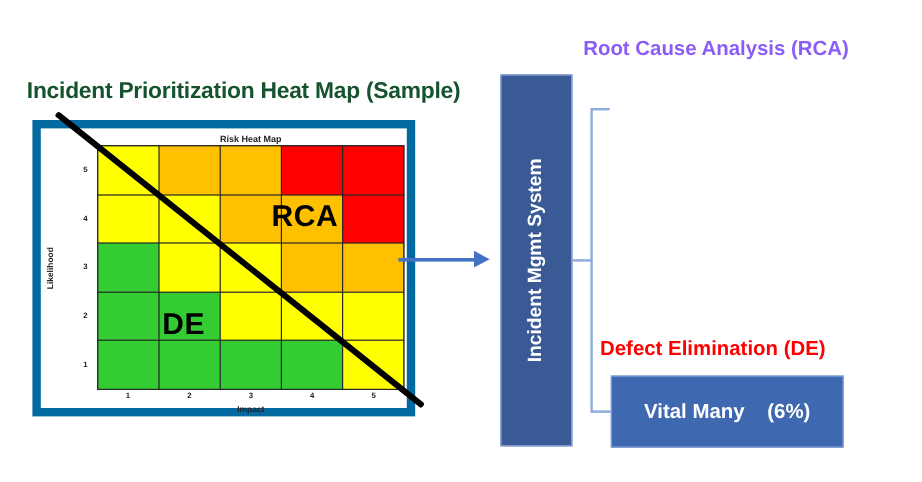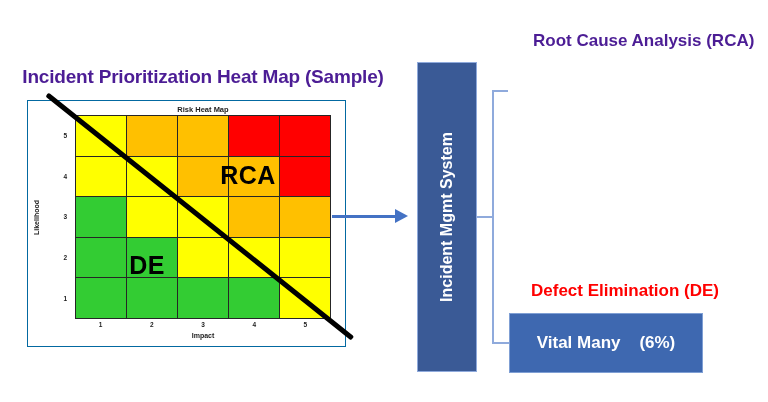--- a/index.html
+++ b/index.html
@@ -1,25 +1,25 @@
 <!DOCTYPE html>
 <html><head>
 <meta charset="utf-8">
 <style>
   * { margin:0; padding:0; box-sizing:border-box; }
   html,body { background:#ffffff; }
   body { font-family:"Liberation Sans", sans-serif; }
   .canvas { position:relative; width:768px; height:402px; background:#ffffff; overflow:hidden; }
 
   .main-title { position:absolute; left:8px; top:66px; width:390px; text-align:center;
-    font-size:19px; font-weight:bold; color:#4c1d95; letter-spacing:-0.2px; }
+    font-size:19px; font-weight:bold; color:#14532d; letter-spacing:-0.2px; }
 
   
   .chart { position:absolute; left:27px; top:100px; width:319px; height:247px;
-    background:#ffffff; border:1px solid #0369a1; }
+    background:#ffffff; border:7px solid #0369a1; }
   .chart-title { position:absolute; left:47px; top:4px; width:256px; text-align:center;
     font-size:7.5px; font-weight:bold; color:#222; }
   .ylabel-wrap { position:absolute; left:2px; top:14px; width:13px; height:204px;
     display:flex; align-items:center; justify-content:center; }
   .ylabel-wrap span { transform:rotate(-90deg); white-space:nowrap;
     font-size:7px; font-weight:bold; color:#222; }
   .yticks { position:absolute; left:26px; top:14px; width:16px; height:204px;
     display:flex; flex-direction:column; }
   .yticks div { flex:1; display:flex; align-items:center; justify-content:flex-end;
     padding-right:3px; font-size:6.5px; font-weight:bold; color:#222; }
@@ -53,23 +53,23 @@
     color:#ffffff; font-size:16px; font-weight:bold; }
 
   
   .conn { position:absolute; background:#8FAADC; }
   .conn-v   { left:492px; top:90px;  width:2px;  height:254px; }
   .conn-top { left:493px; top:90px;  width:15px; height:2px; }
   .conn-mid { left:477px; top:216px; width:16px; height:2px; }
   .conn-bot { left:493px; top:342px; width:16px; height:2px; }
 
   
-  .rca-heading { position:absolute; left:533px; top:31px; white-space:nowrap;
-    font-size:17px; font-weight:bold; color:#4c1d95; }
-  .de-heading  { position:absolute; left:531px; top:281px; width:194px; text-align:left;
+  .rca-heading { position:absolute; left:486px; top:31px; white-space:nowrap;
+    font-size:17px; font-weight:bold; color:#8b5cf6; }
+  .de-heading  { position:absolute; left:494px; top:281px; width:194px; text-align:right;
     white-space:nowrap; font-size:17px; font-weight:bold; color:#FF0000; }
   .blue-box { position:absolute; background:#3E68B0; border:1px solid #7F9FD4;
     display:flex; align-items:center; justify-content:center;
     color:#ffffff; font-size:17px; font-weight:bold; white-space:pre; }
   .sig-box   { left:508px; top:62px;  width:195px; height:57px; }
   .vital-box { left:509px; top:313px; width:194px; height:60px; }
   .note { position:absolute; left:511px; top:124px; width:180px;
     font-size:13px; font-weight:bold; color:#111; line-height:1.3; }
 </style>
 </head>

